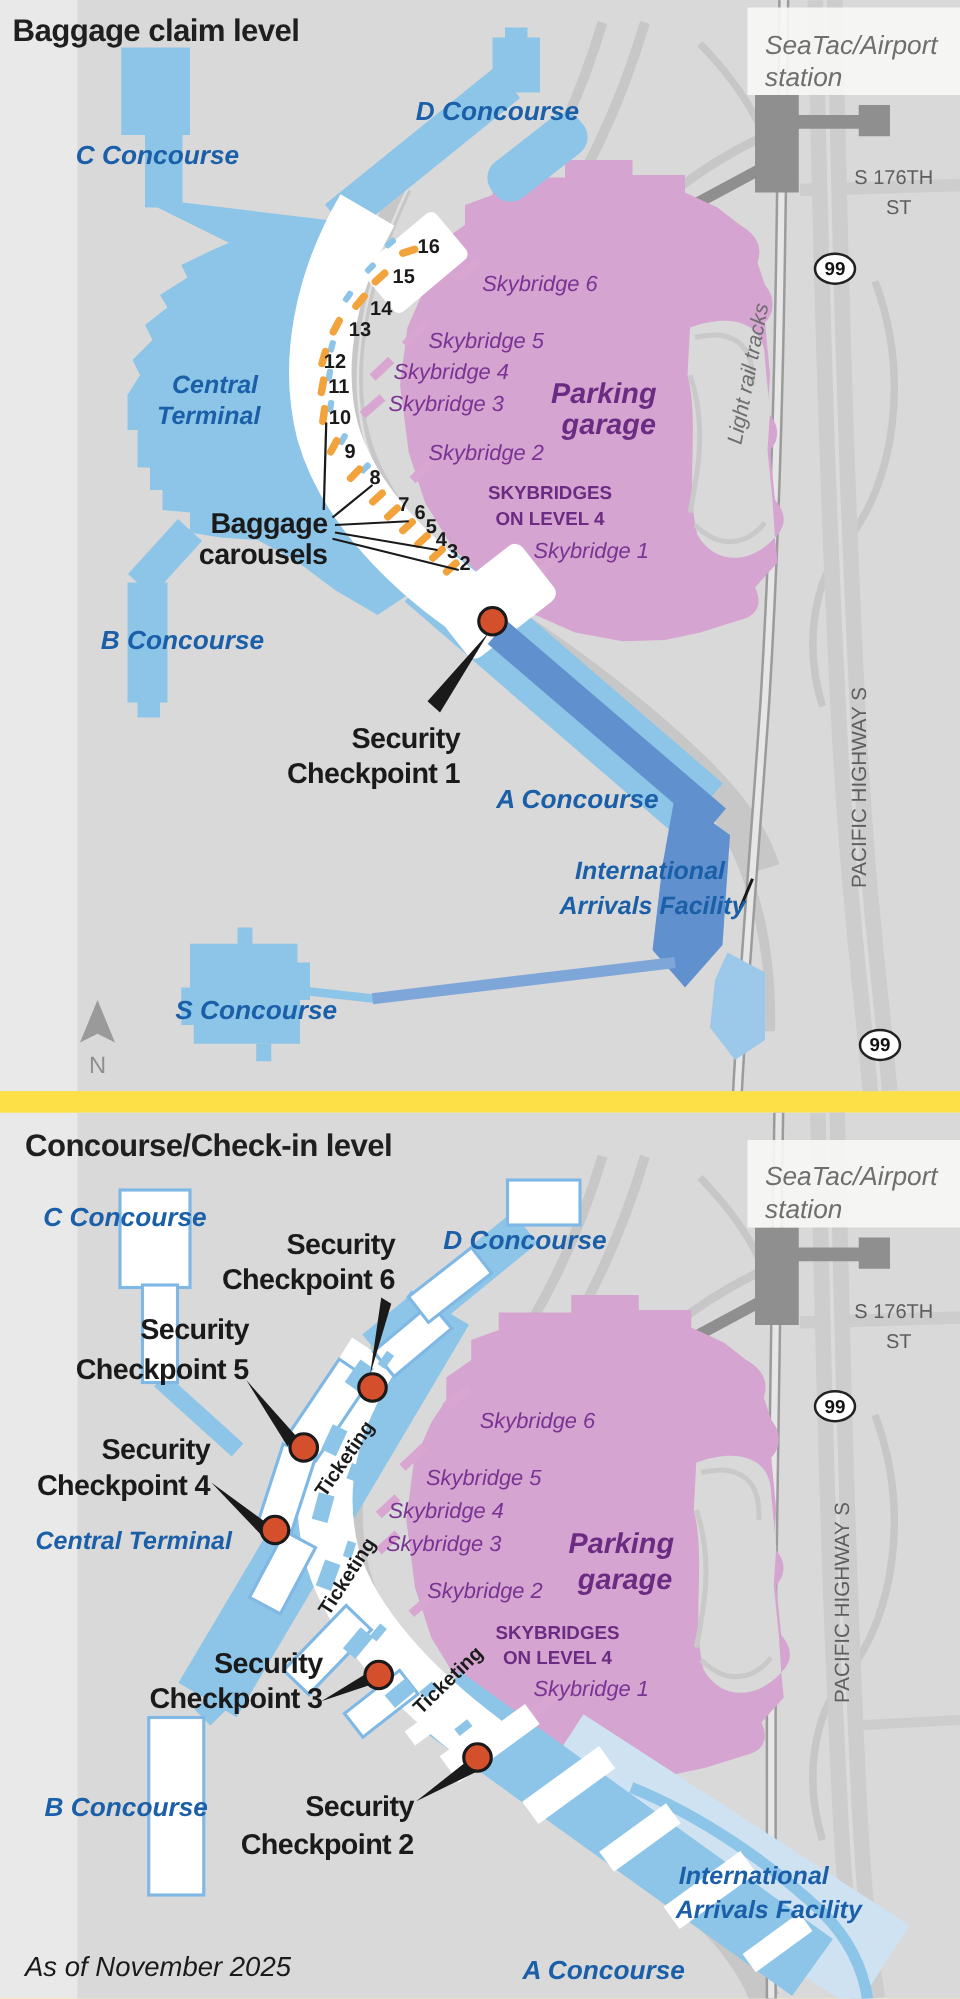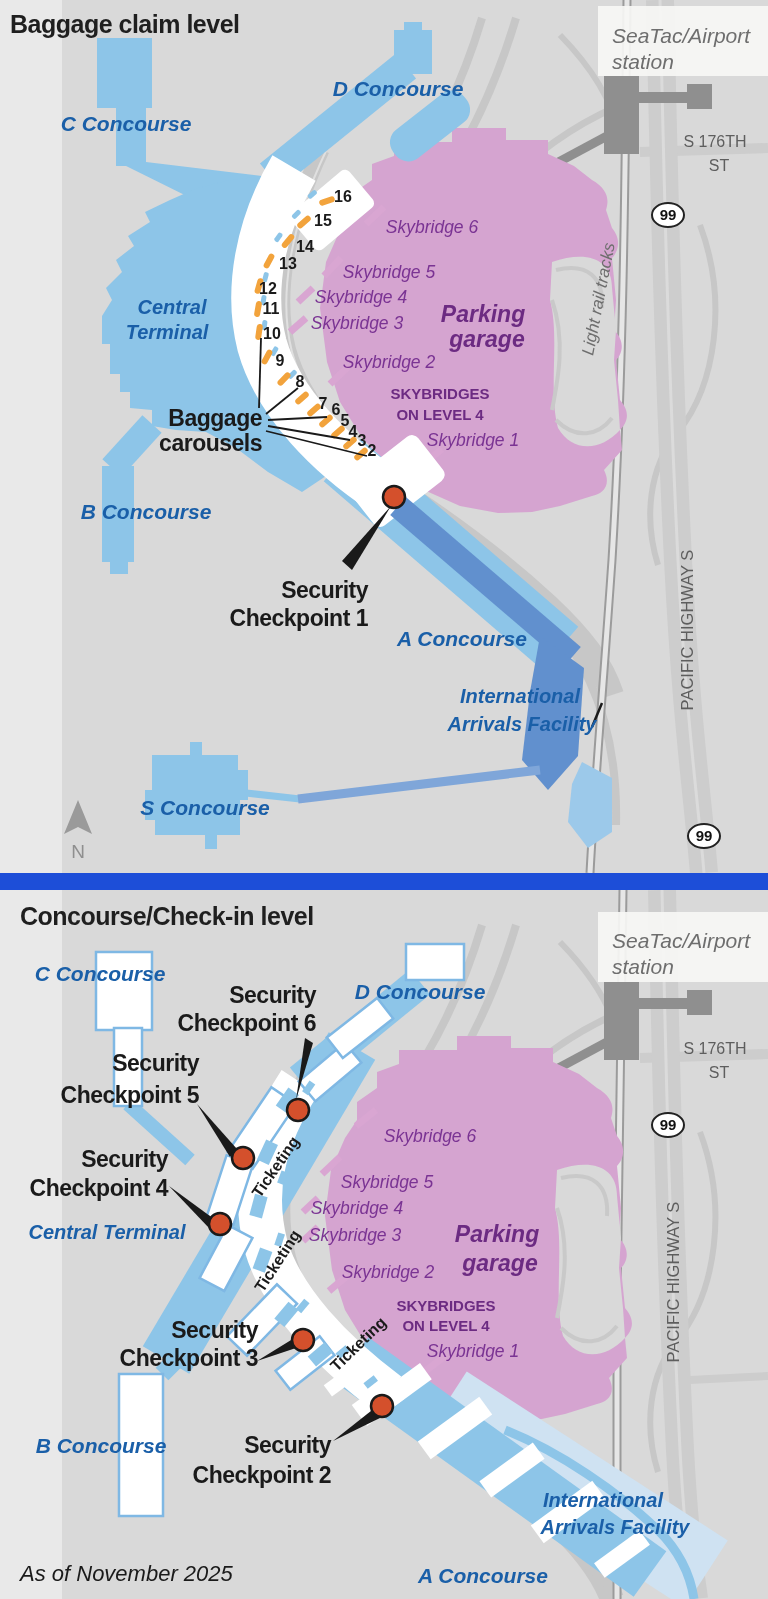--- a/index.html
+++ b/index.html
@@ -1,16 +1,16 @@
 <!DOCTYPE html>
 <html><head>
 <meta charset="utf-8">
 <style>
   html,body{margin:0;padding:0;background:#ffffff;}
-  #stage{position:relative;width:768px;height:1599px;background:#1d4ed8;font-family:"Liberation Sans",sans-serif;}
+  #stage{position:relative;width:768px;height:1599px;background:#fde047;font-family:"Liberation Sans",sans-serif;}
   #panel-top{position:absolute;left:0;top:0;}
   #panel-bottom{position:absolute;left:0;top:890px;}
   svg{display:block;}
   text{font-family:"Liberation Sans",sans-serif;}
   .t-title{font-size:25px;font-weight:bold;fill:#1f1f1f;letter-spacing:-0.5px;}
   .t-blue{font-size:21px;font-weight:bold;font-style:italic;fill:#1a5fa8;text-anchor:middle;}
   .t-blue-s{font-size:20px;font-weight:bold;font-style:italic;fill:#1a5fa8;text-anchor:middle;}
   .t-black{font-size:23px;font-weight:bold;fill:#1a1a1a;text-anchor:end;letter-spacing:-0.5px;}
   .t-num{font-size:16px;font-weight:bold;fill:#1a1a1a;text-anchor:middle;}
   .t-purple-i{font-size:17.5px;font-style:italic;fill:#7a3393;text-anchor:middle;}

